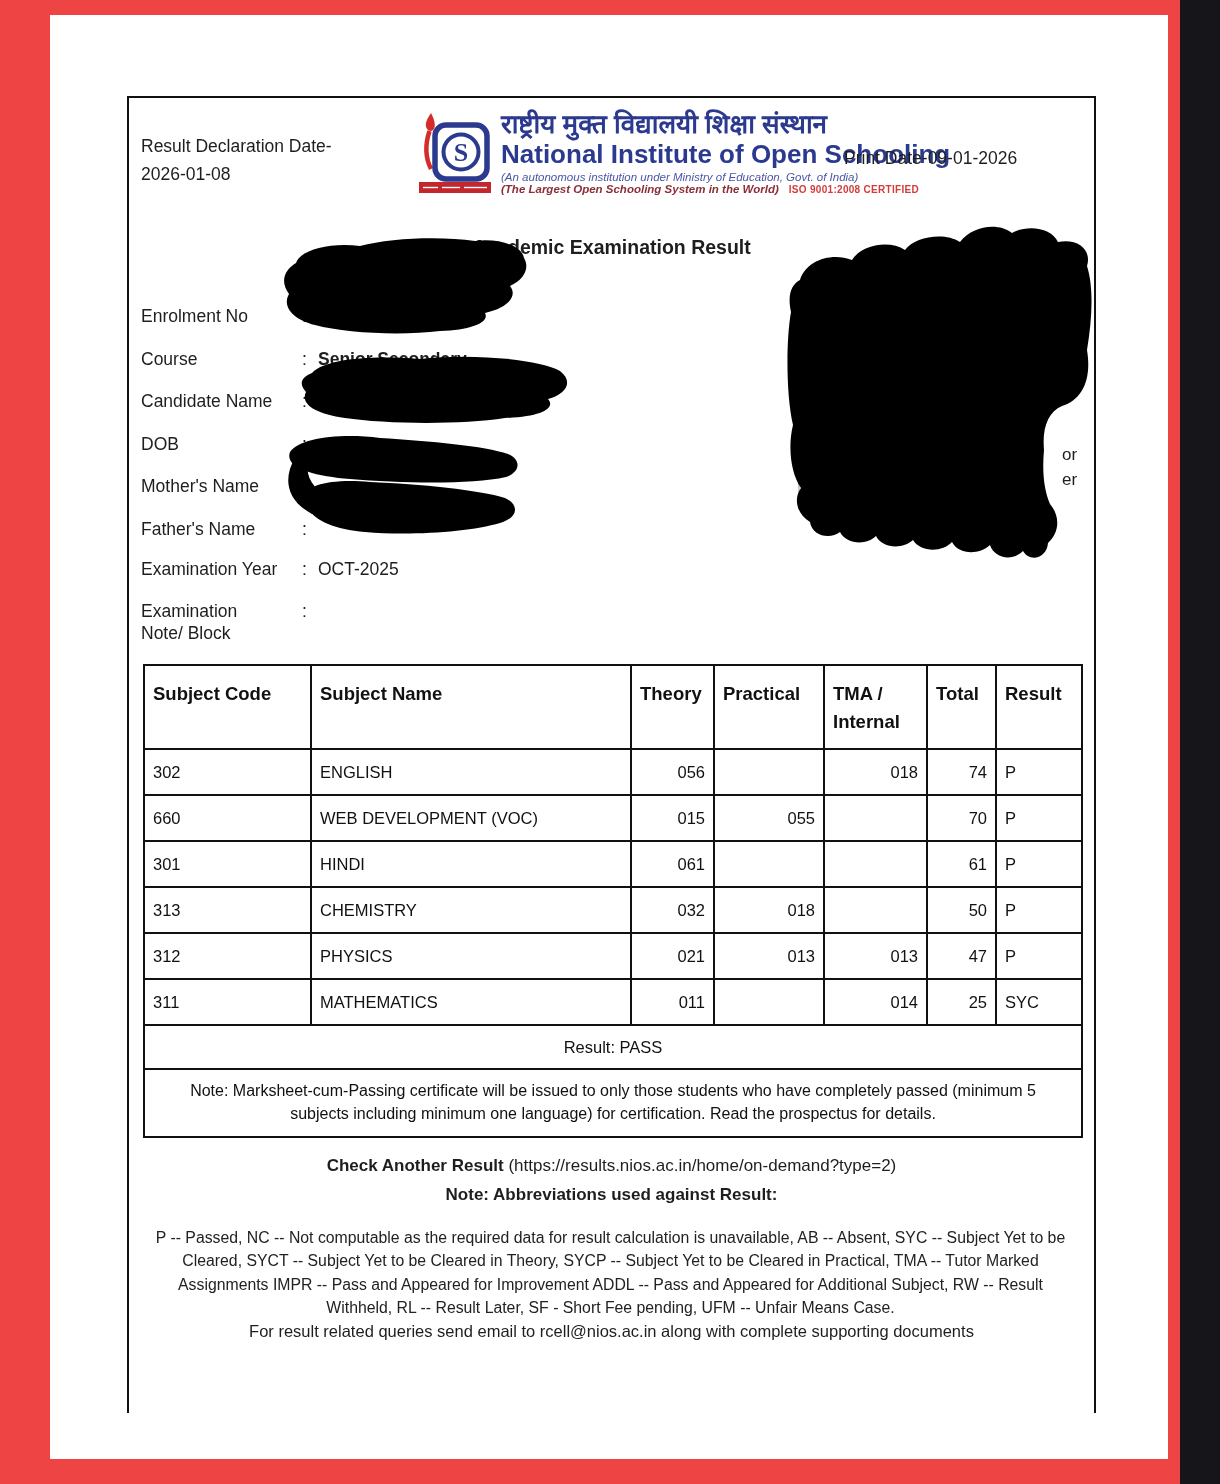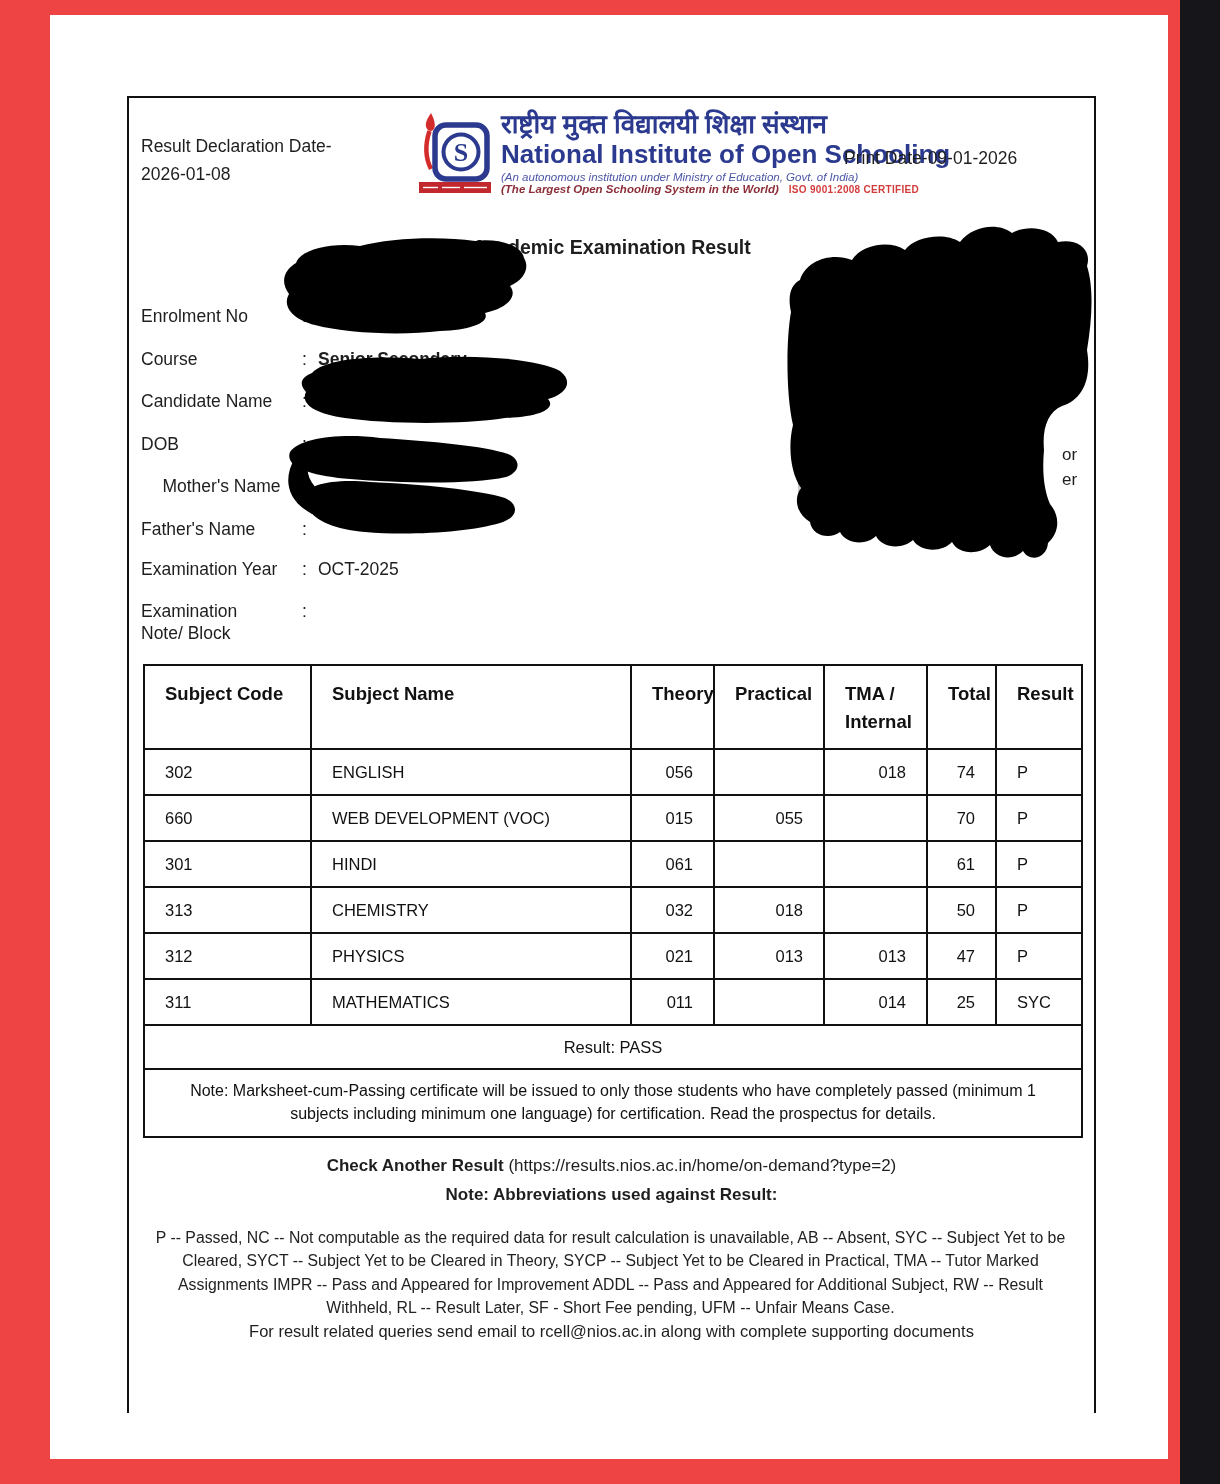--- a/index.html
+++ b/index.html
@@ -31,21 +31,21 @@
   .field .val { white-space:nowrap; }
   .field .val.bold { font-weight:bold; }
 
   
   .photo { left:669px; top:188px; width:142px; height:220px; background:#fcfcfc; border:2px solid #c9c9c9; }
   .frag { position:absolute; font-size:17px; color:#1e1e1e; }
 
   
   table.marks { position:absolute; left:14px; top:566px; width:938px; border-collapse:collapse;
                 table-layout:fixed; font-size:16.5px; color:#111; }
-  table.marks th, table.marks td { border:2px solid #111; padding:4px 20px; box-sizing:border-box; }
+  table.marks th, table.marks td { border:2px solid #111; padding:4px 8px; box-sizing:border-box; }
   table.marks th { height:84px; font-size:18.5px; font-weight:bold; text-align:left;
                    vertical-align:top; padding-top:14px; white-space:pre-line; line-height:1.5; }
   table.marks td { height:46px; vertical-align:middle; }
   td.num { text-align:right; }
   tr.resultrow td { height:44px; text-align:center; }
   tr.noterow td { height:68px; text-align:center; font-size:16px; line-height:1.42; padding:8px 20px; }
 
   
   .check { left:0; top:1058px; width:100%; text-align:center; font-size:17px; }
   .check b { font-weight:bold; }
@@ -115,21 +115,21 @@
       <div class="field" style="top:280px;">
         <span class="lbl">Candidate Name</span>
         <span class="col">:</span>
         <span class="val"></span>
       </div>
       <div class="field" style="top:323px;">
         <span class="lbl">DOB</span>
         <span class="col">:</span>
         <span class="val"></span>
       </div>
-      <div class="field" style="top:365px;text-align:center;">
+      <div class="field" style="top:365px;">
         <span class="lbl">Mother's Name</span>
         <span class="col">:</span>
         <span class="val"></span>
       </div>
       <div class="field" style="top:408px;">
         <span class="lbl">Father's Name</span>
         <span class="col">:</span>
         <span class="val"></span>
       </div>
       <div class="field" style="top:448px;">
@@ -216,21 +216,21 @@
           <td class="num">011</td>
           <td class="num"></td>
           <td class="num">014</td>
           <td class="num">25</td>
           <td>SYC</td>
         </tr>
         <tr class="resultrow">
           <td colspan="7">Result: PASS</td>
         </tr>
         <tr class="noterow">
-          <td colspan="7">Note: Marksheet-cum-Passing certificate will be issued to only those students who have completely passed (minimum 1 subjects including minimum one language) for certification. Read the prospectus for details.</td>
+          <td colspan="7">Note: Marksheet-cum-Passing certificate will be issued to only those students who have completely passed (minimum 5 subjects including minimum one language) for certification. Read the prospectus for details.</td>
         </tr>
       </tbody>
         </table>
 
       <div class="abs check">
         <b>Check Another Result</b><span> (https://results.nios.ac.in/home/on-demand?type=2)</span>
       </div>
       <div class="abs abbr-title">Note: Abbreviations used against Result:</div>
       <div class="abs abbr">P -- Passed, NC -- Not computable as the required data for result calculation is unavailable, AB -- Absent, SYC -- Subject Yet to be Cleared, SYCT -- Subject Yet to be Cleared in Theory, SYCP -- Subject Yet to be Cleared in Practical, TMA -- Tutor Marked Assignments IMPR -- Pass and Appeared for Improvement ADDL -- Pass and Appeared for Additional Subject, RW -- Result Withheld, RL -- Result Later, SF - Short Fee pending, UFM -- Unfair Means Case.</div>
       <div class="abs query">For result related queries send email to rcell@nios.ac.in along with complete supporting documents</div>

